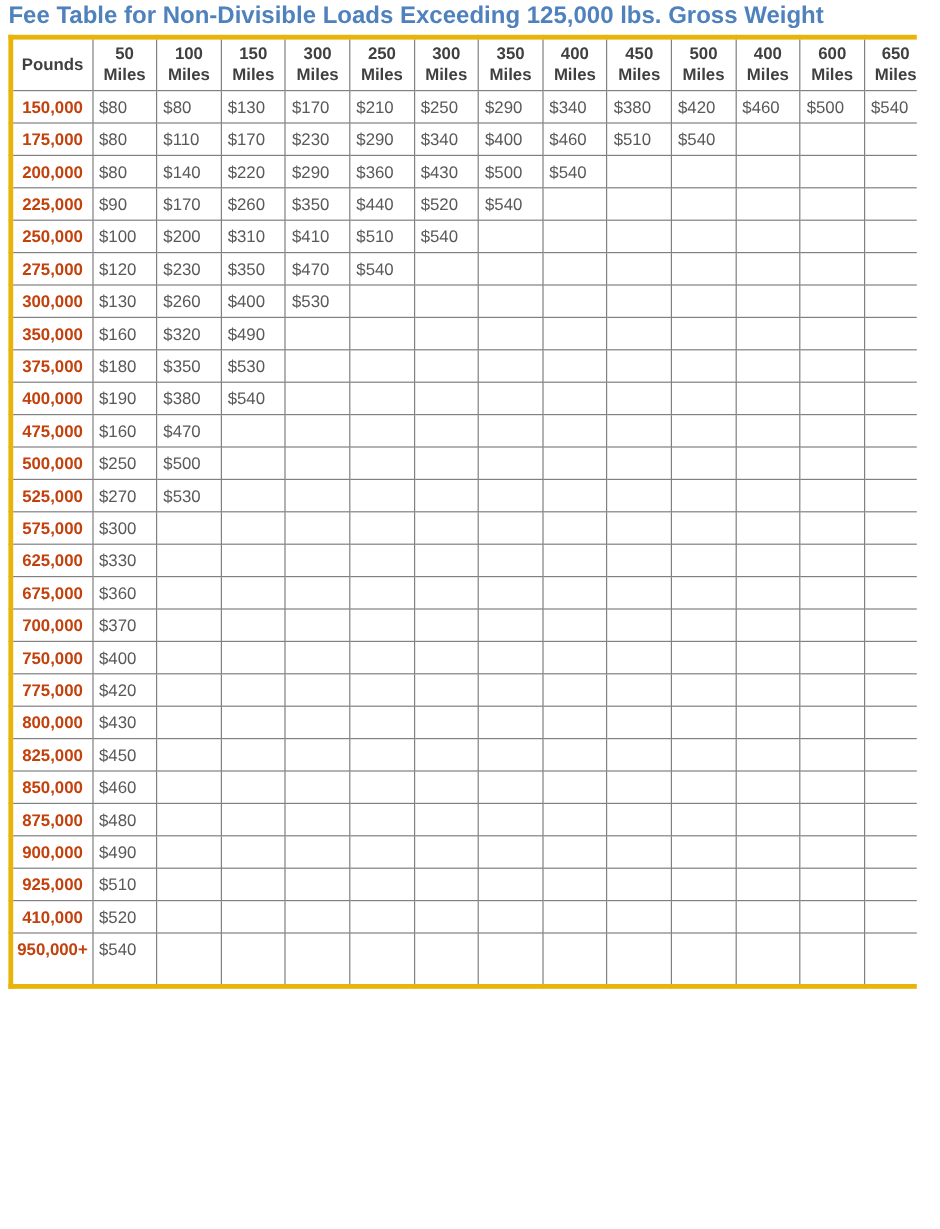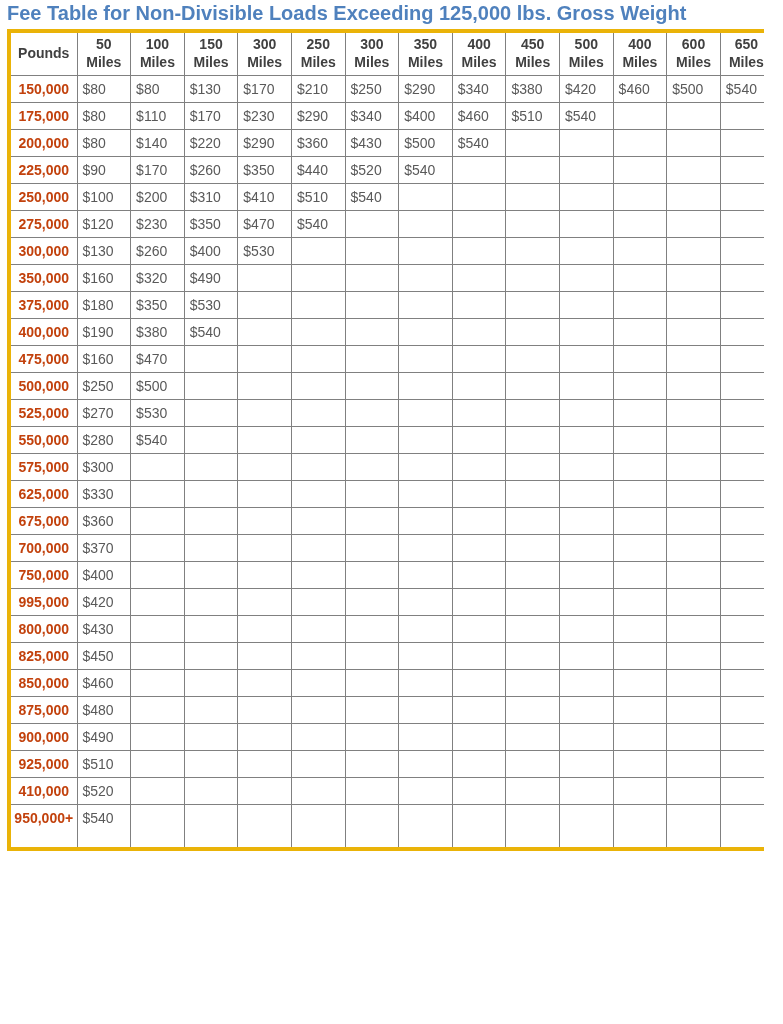--- a/index.html
+++ b/index.html
@@ -317,36 +317,20 @@
           <td></td>
           <td></td>
           <td></td>
           <td></td>
           <td></td>
           <td></td>
           <td></td>
           <td></td>
         </tr>
         <tr>
-          <th>550,000</th>
-          <td>$280</td>
-          <td>$540</td>
-          <td></td>
-          <td></td>
-          <td></td>
-          <td></td>
-          <td></td>
-          <td></td>
-          <td></td>
-          <td></td>
-          <td></td>
-          <td></td>
-          <td></td>
-        </tr>
-        <tr>
           <th>575,000</th>
           <td>$300</td>
           <td></td>
           <td></td>
           <td></td>
           <td></td>
           <td></td>
           <td></td>
           <td></td>
           <td></td>
@@ -413,21 +397,21 @@
           <td></td>
           <td></td>
           <td></td>
           <td></td>
           <td></td>
           <td></td>
           <td></td>
           <td></td>
         </tr>
         <tr>
-          <th>995,000</th>
+          <th>775,000</th>
           <td>$420</td>
           <td></td>
           <td></td>
           <td></td>
           <td></td>
           <td></td>
           <td></td>
           <td></td>
           <td></td>
           <td></td>

